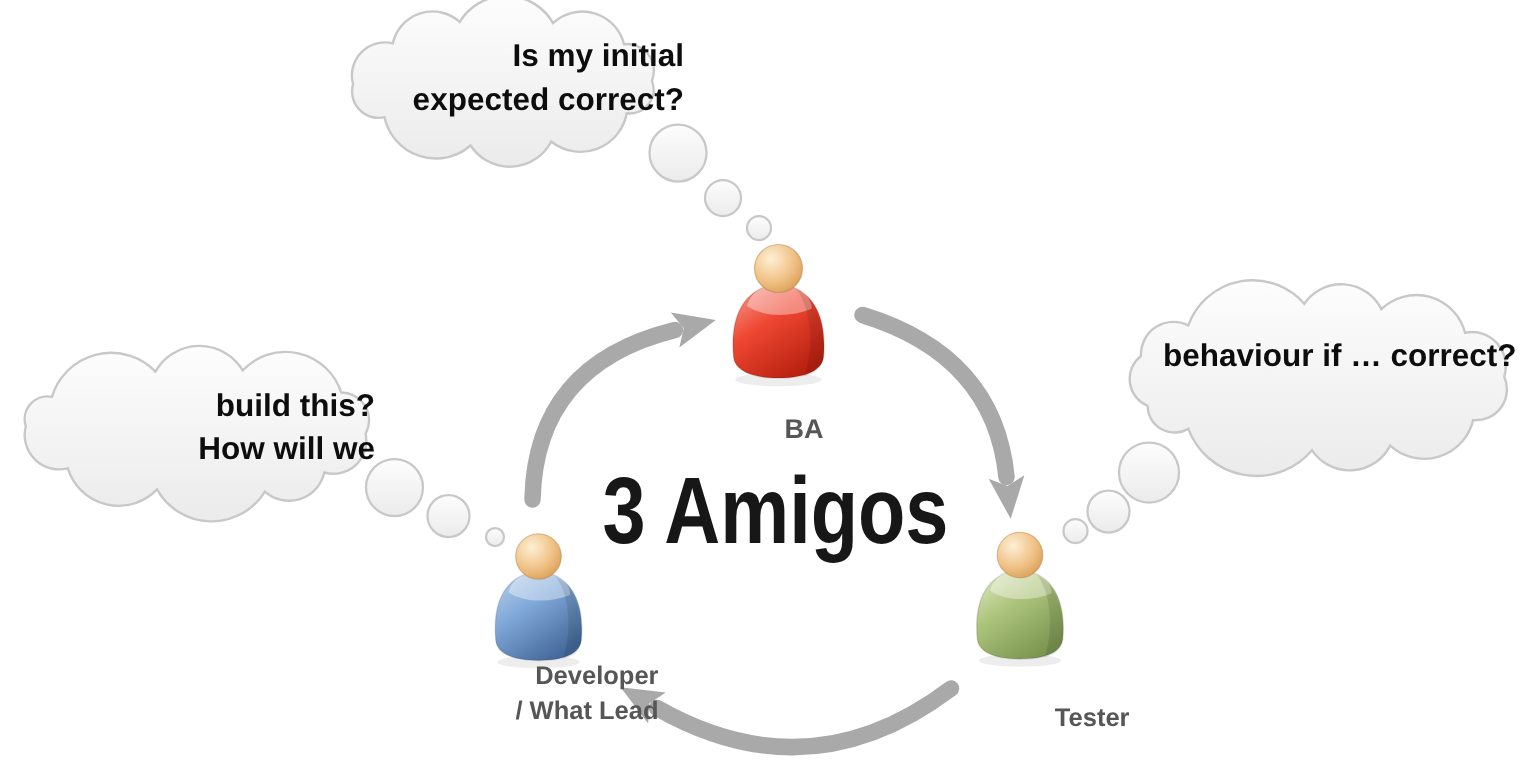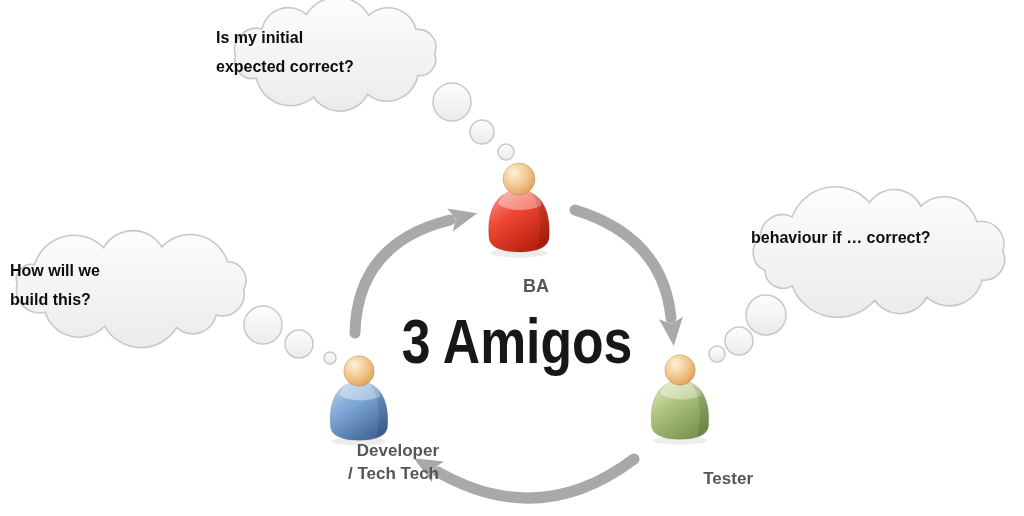--- a/index.html
+++ b/index.html
@@ -2,22 +2,22 @@
 <html style="--thought-text: #0d0d0d; --title-color: #171717; --label-gray: #565656;"><head>
 <meta charset="utf-8">
 <style>
   html, body { margin:0; padding:0; background:#fff; }
   .stage {
     position:relative; width:1024px; height:516px; background:#ffffff;
     font-family:"Liberation Sans", sans-serif; overflow:hidden;
   }
   .scene { position:absolute; left:0; top:0; width:1024px; height:516px; }
   .thought {
-    position:absolute; text-align:left; font-weight:bold;
-    font-size:16px; line-height:29px; color:var(--thought-text,#0d0d0d);
+    position:absolute; text-align:right; font-weight:bold;
+    font-size:21px; line-height:29px; color:var(--thought-text,#0d0d0d);
     z-index:2; letter-spacing:0;
   }
   .title {
     position:absolute; left:317px; top:306px; width:400px; text-align:center;
     font-weight:bold; font-size:63px; line-height:70px;
     color:var(--title-color,#171717); transform:scaleX(0.82);
     z-index:2; white-space:nowrap;
   }
   .role-label {
     position:absolute; text-align:right; font-weight:bold; font-size:17px;
@@ -111,32 +111,32 @@
       <circle cx="0" cy="0" r="16" fill="url(#gHead)" stroke="rgba(176,122,60,0.45)" stroke-width="0.8"></circle>
     </g>
     </svg>
 
   <div class="thought" style="left:216px; top:23px; width:240px;">
     <div>Is my initial</div>
     <div>expected correct?</div>
   </div>
 
   <div class="thought" style="left:10px; top:256px; width:240px;">
+    <div>build this?</div>
     <div>How will we</div>
-    <div>build this?</div>
   </div>
 
   <div class="thought" style="left:751px; top:223px; width:260px;">
     <div>behaviour if … correct?</div>
   </div>
 
   <div class="title">3 Amigos</div>
 
   <div class="role-label" style="left:489px; top:258px; width:60px; line-height:19px; font-size:18px;">BA</div>
 
   <div class="role-label" style="left:279px; top:420px; width:160px; line-height:23px;">
     <div>Developer</div>
-    <div>/ Tech Tech</div>
+    <div>/ What Lead</div>
   </div>
 
   <div class="role-label" style="left:653px; top:450px; width:100px; line-height:19px;">Tester</div>
 
 </div>
 
 </body></html>

